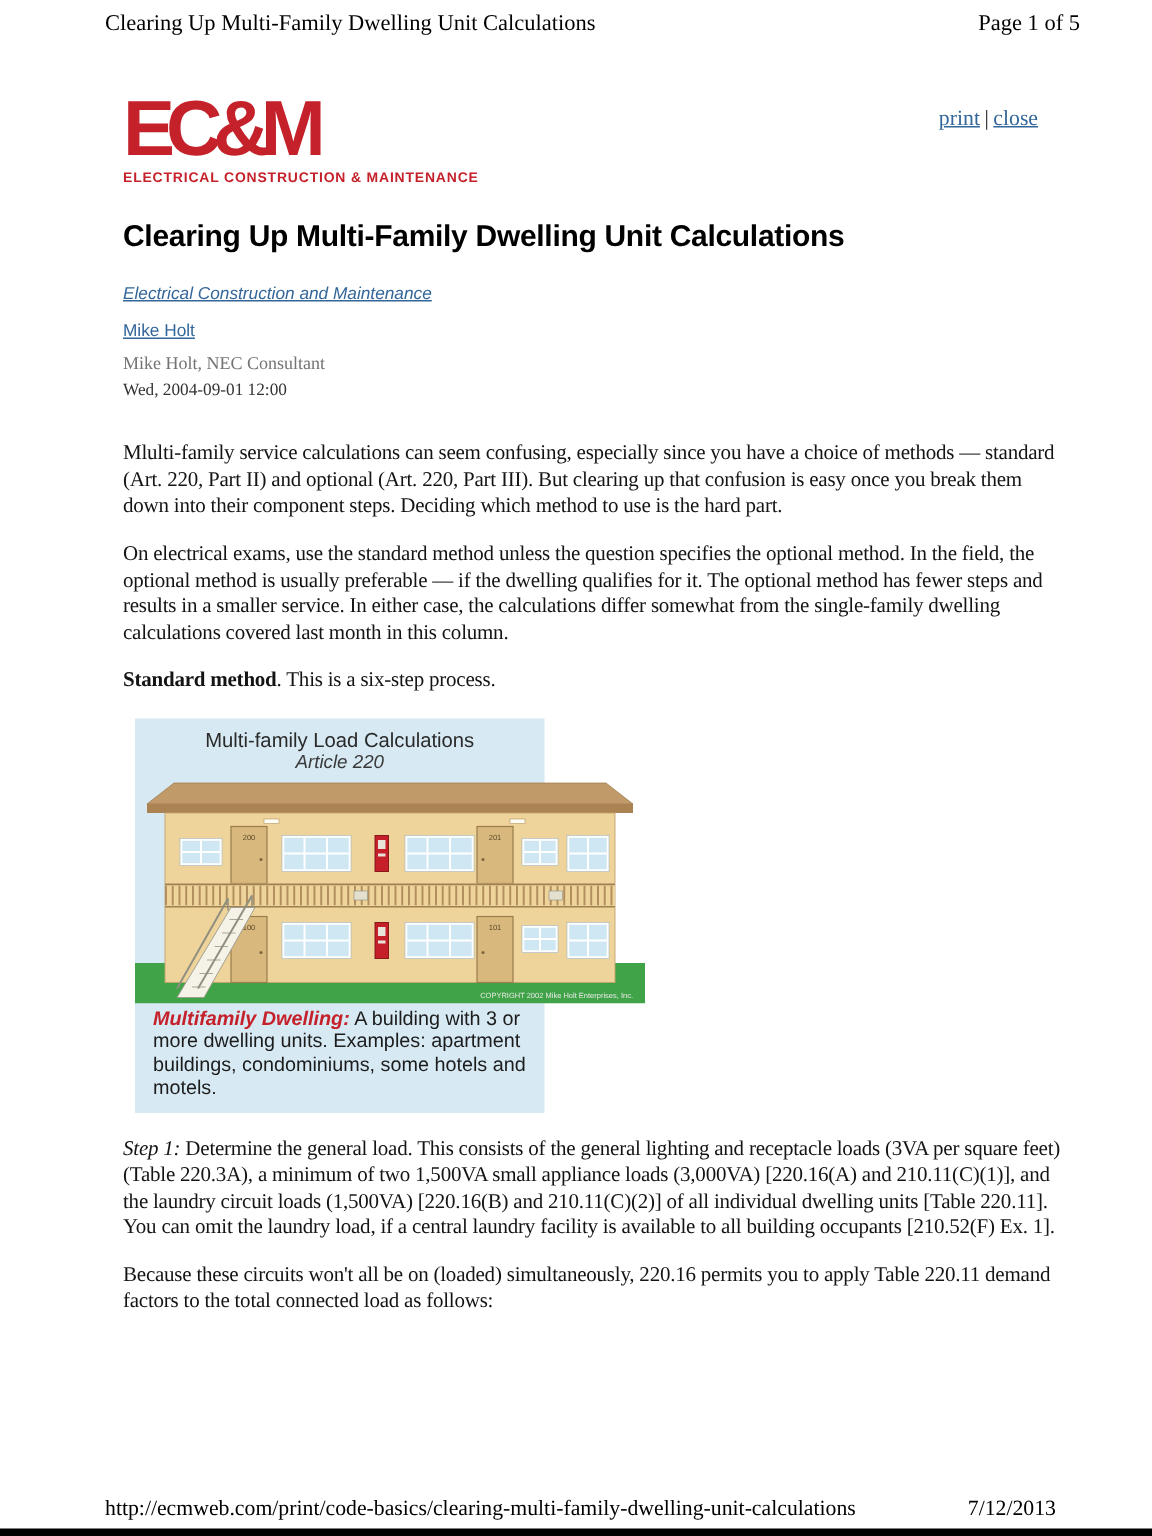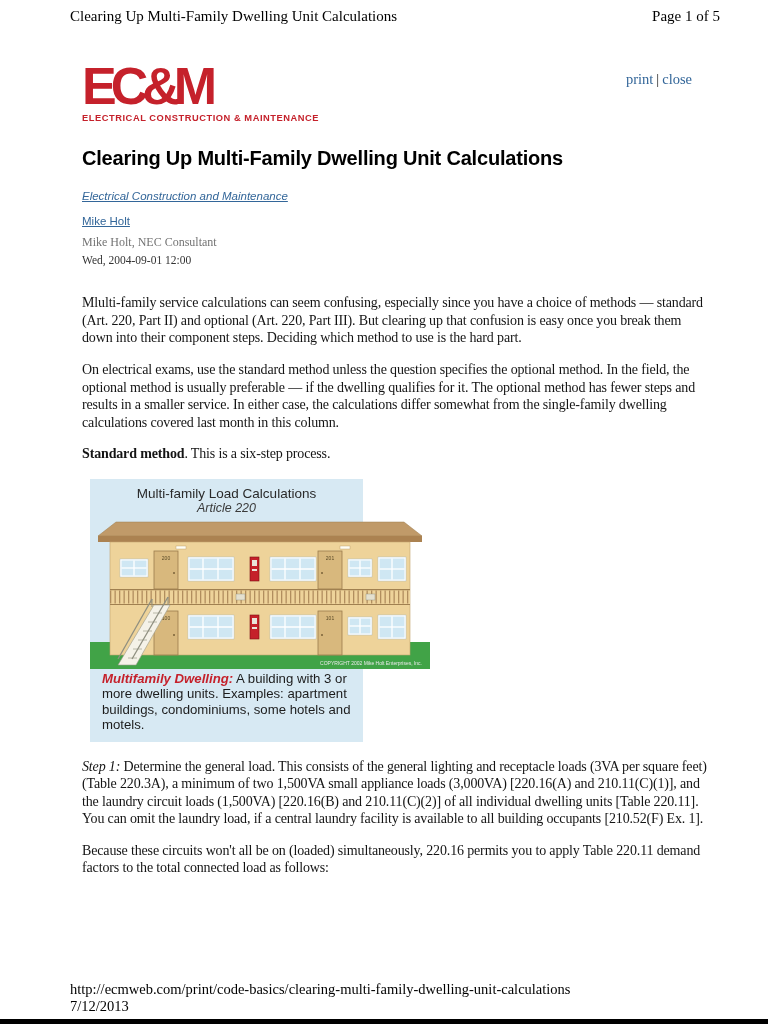--- a/index.html
+++ b/index.html
@@ -26,21 +26,21 @@
     font-family:"Liberation Sans", sans-serif;
     font-weight:900; font-size:52px; line-height:0.92;
     letter-spacing:-6px; color:#c5212b;
   }
   .logo-tagline {
     font-family:"Liberation Sans", sans-serif;
     font-weight:bold; font-size:9.3px; letter-spacing:0.55px;
     color:#c5212b; margin-top:3px; white-space:nowrap;
   }
   .print-actions { font-size:14.5px; margin-top:8px; margin-right:16px; }
-  .print-actions a { color:#336699; cursor:pointer; }
+  .print-actions a { color:#336699; text-decoration:underline; cursor:pointer; }
   .print-actions .sep { color:#222; margin:0 3px; }
   h1.article-title {
     font-family:"Liberation Sans", sans-serif;
     font-size:20px; font-weight:bold; letter-spacing:-0.2px;
     color:#000; margin:24px 0 16px;
   }
   .pub-link-row { margin-bottom:7px; }
   a.pub-link {
     font-family:"Liberation Sans", sans-serif; font-size:11.5px;
     font-style:italic; color:#336699; text-decoration:underline; cursor:pointer;
@@ -75,21 +75,21 @@
   figcaption {
     font-family:"Liberation Sans", sans-serif;
     font-size:13.2px; line-height:15.4px; color:#1c1c1c;
     padding:2px 8px 9px 12px;
     border-radius:11px;
   }
   .cap-lead { color:#c5212b; font-style:italic; font-weight:bold; }
   footer.page-footer {
     position:absolute; left:70px; right:64px; bottom:9px;
     display:flex; justify-content:space-between;
-    font-size:14.5px; color:#000;flex-direction:column;
+    font-size:14.5px; color:#000;
   }
   .bottom-bar {
     position:absolute; left:0; right:0; bottom:0; height:5px; background:#000;
   }
   svg text { font-family:"Liberation Sans", sans-serif; }
 </style>
 </head>
 <body>
 
 <div class="page">

